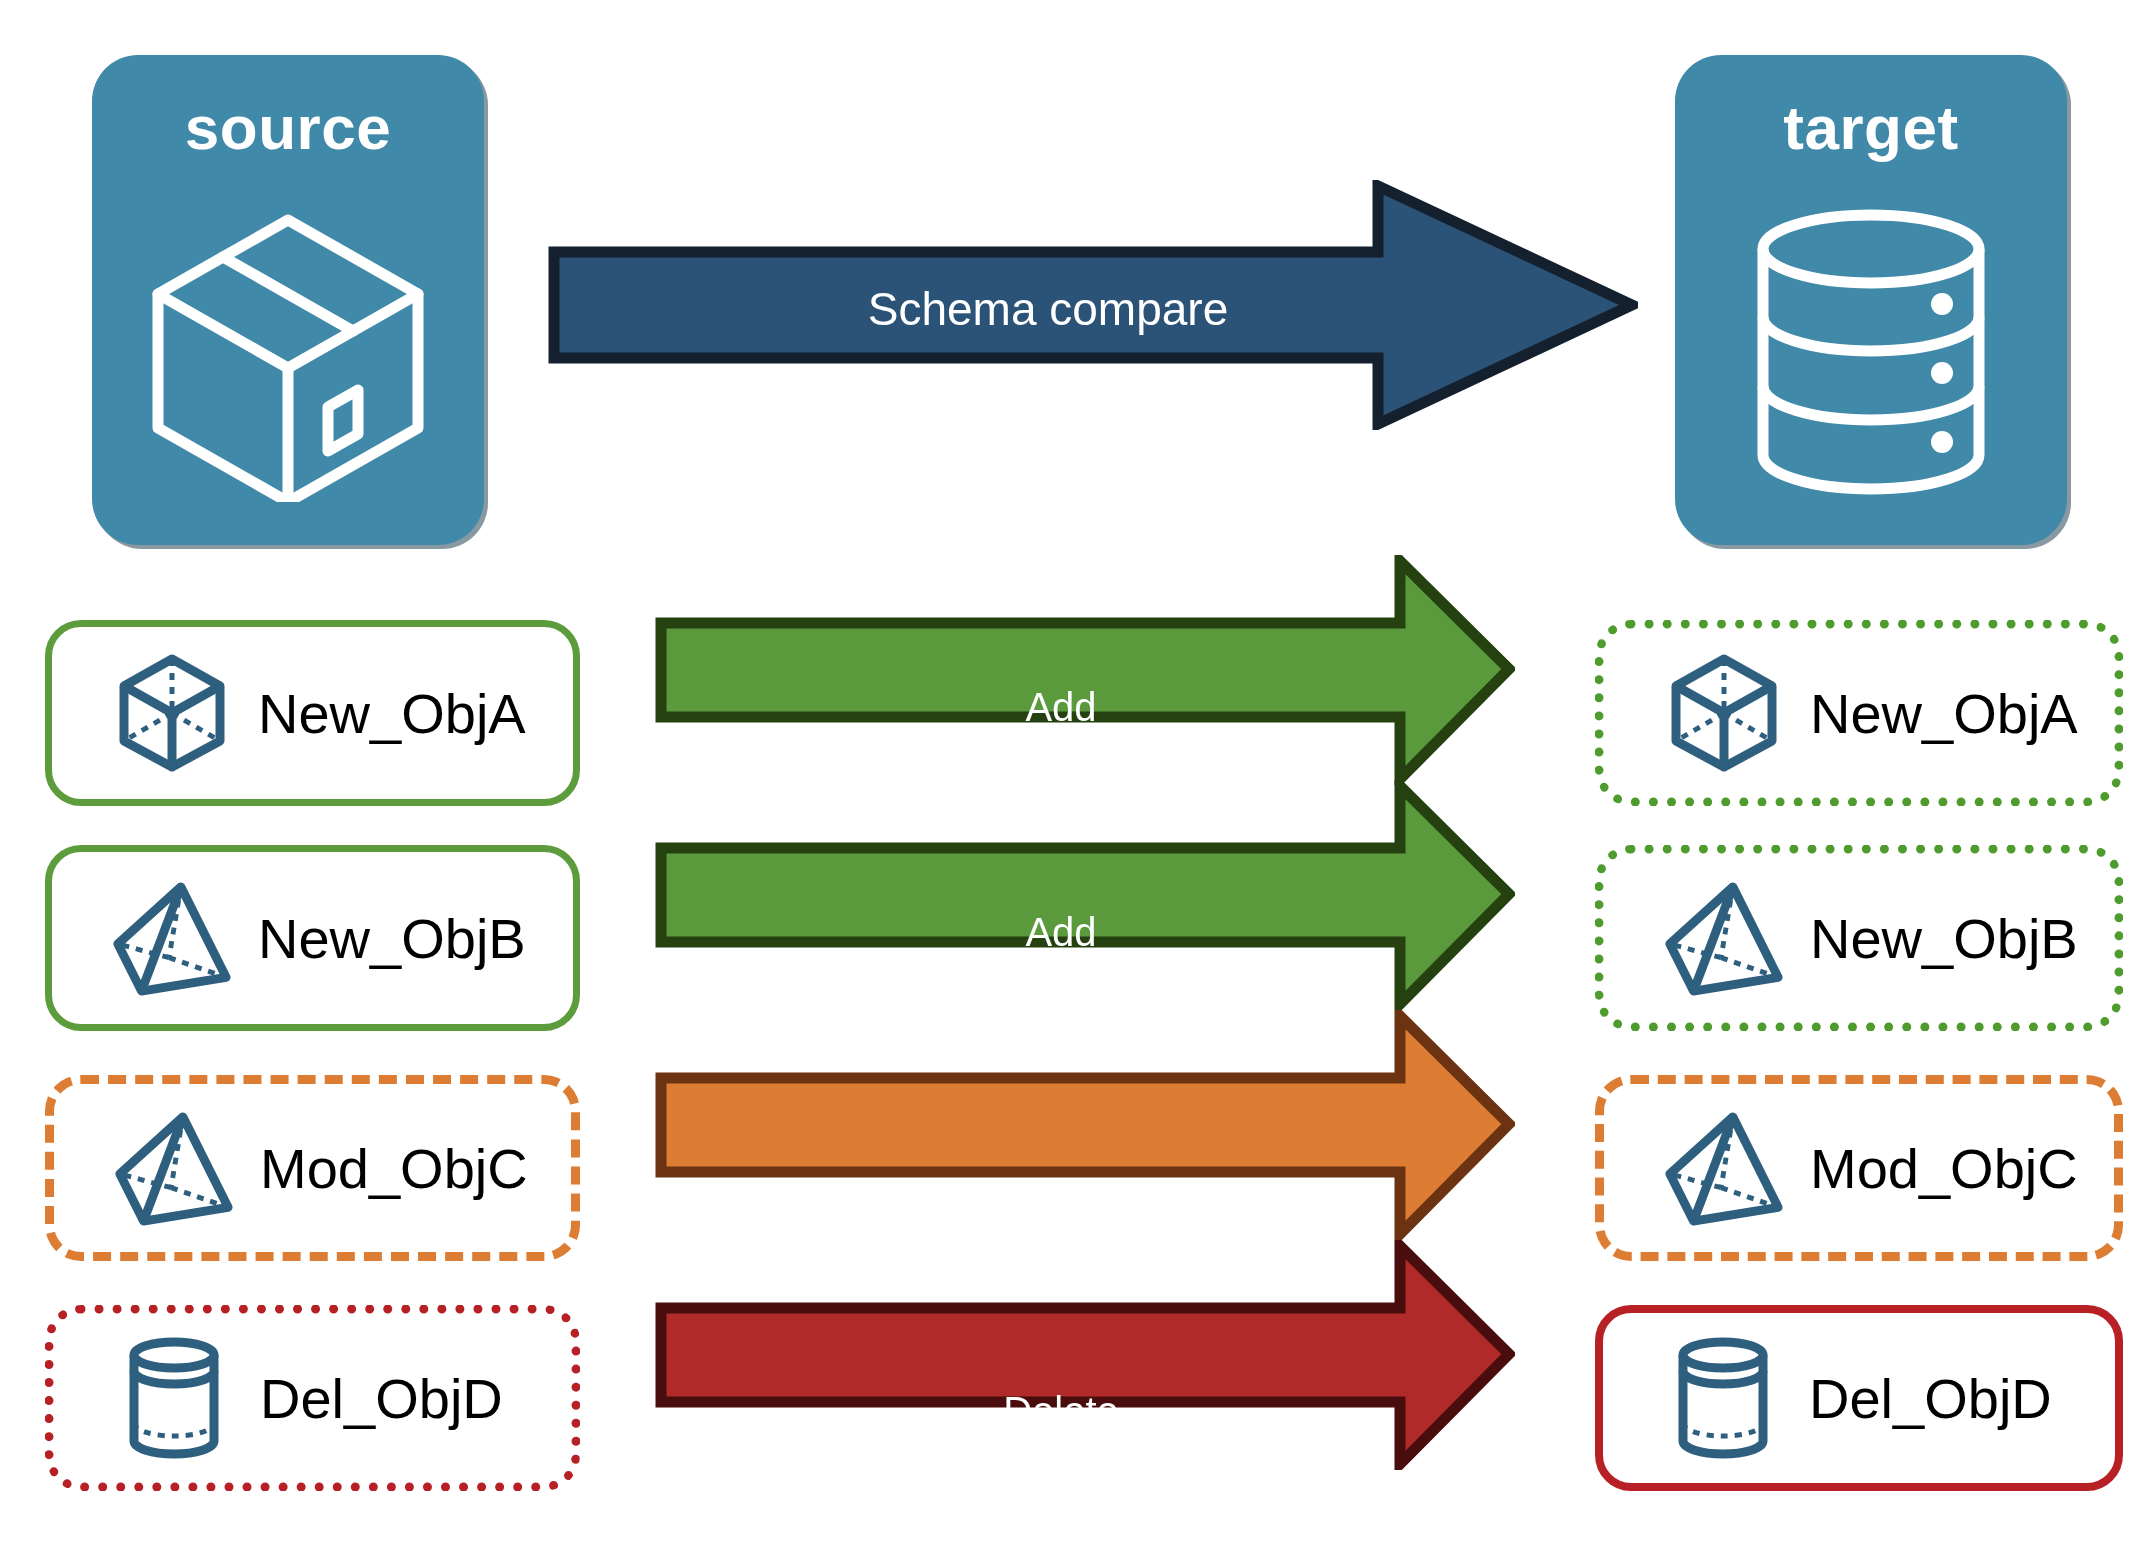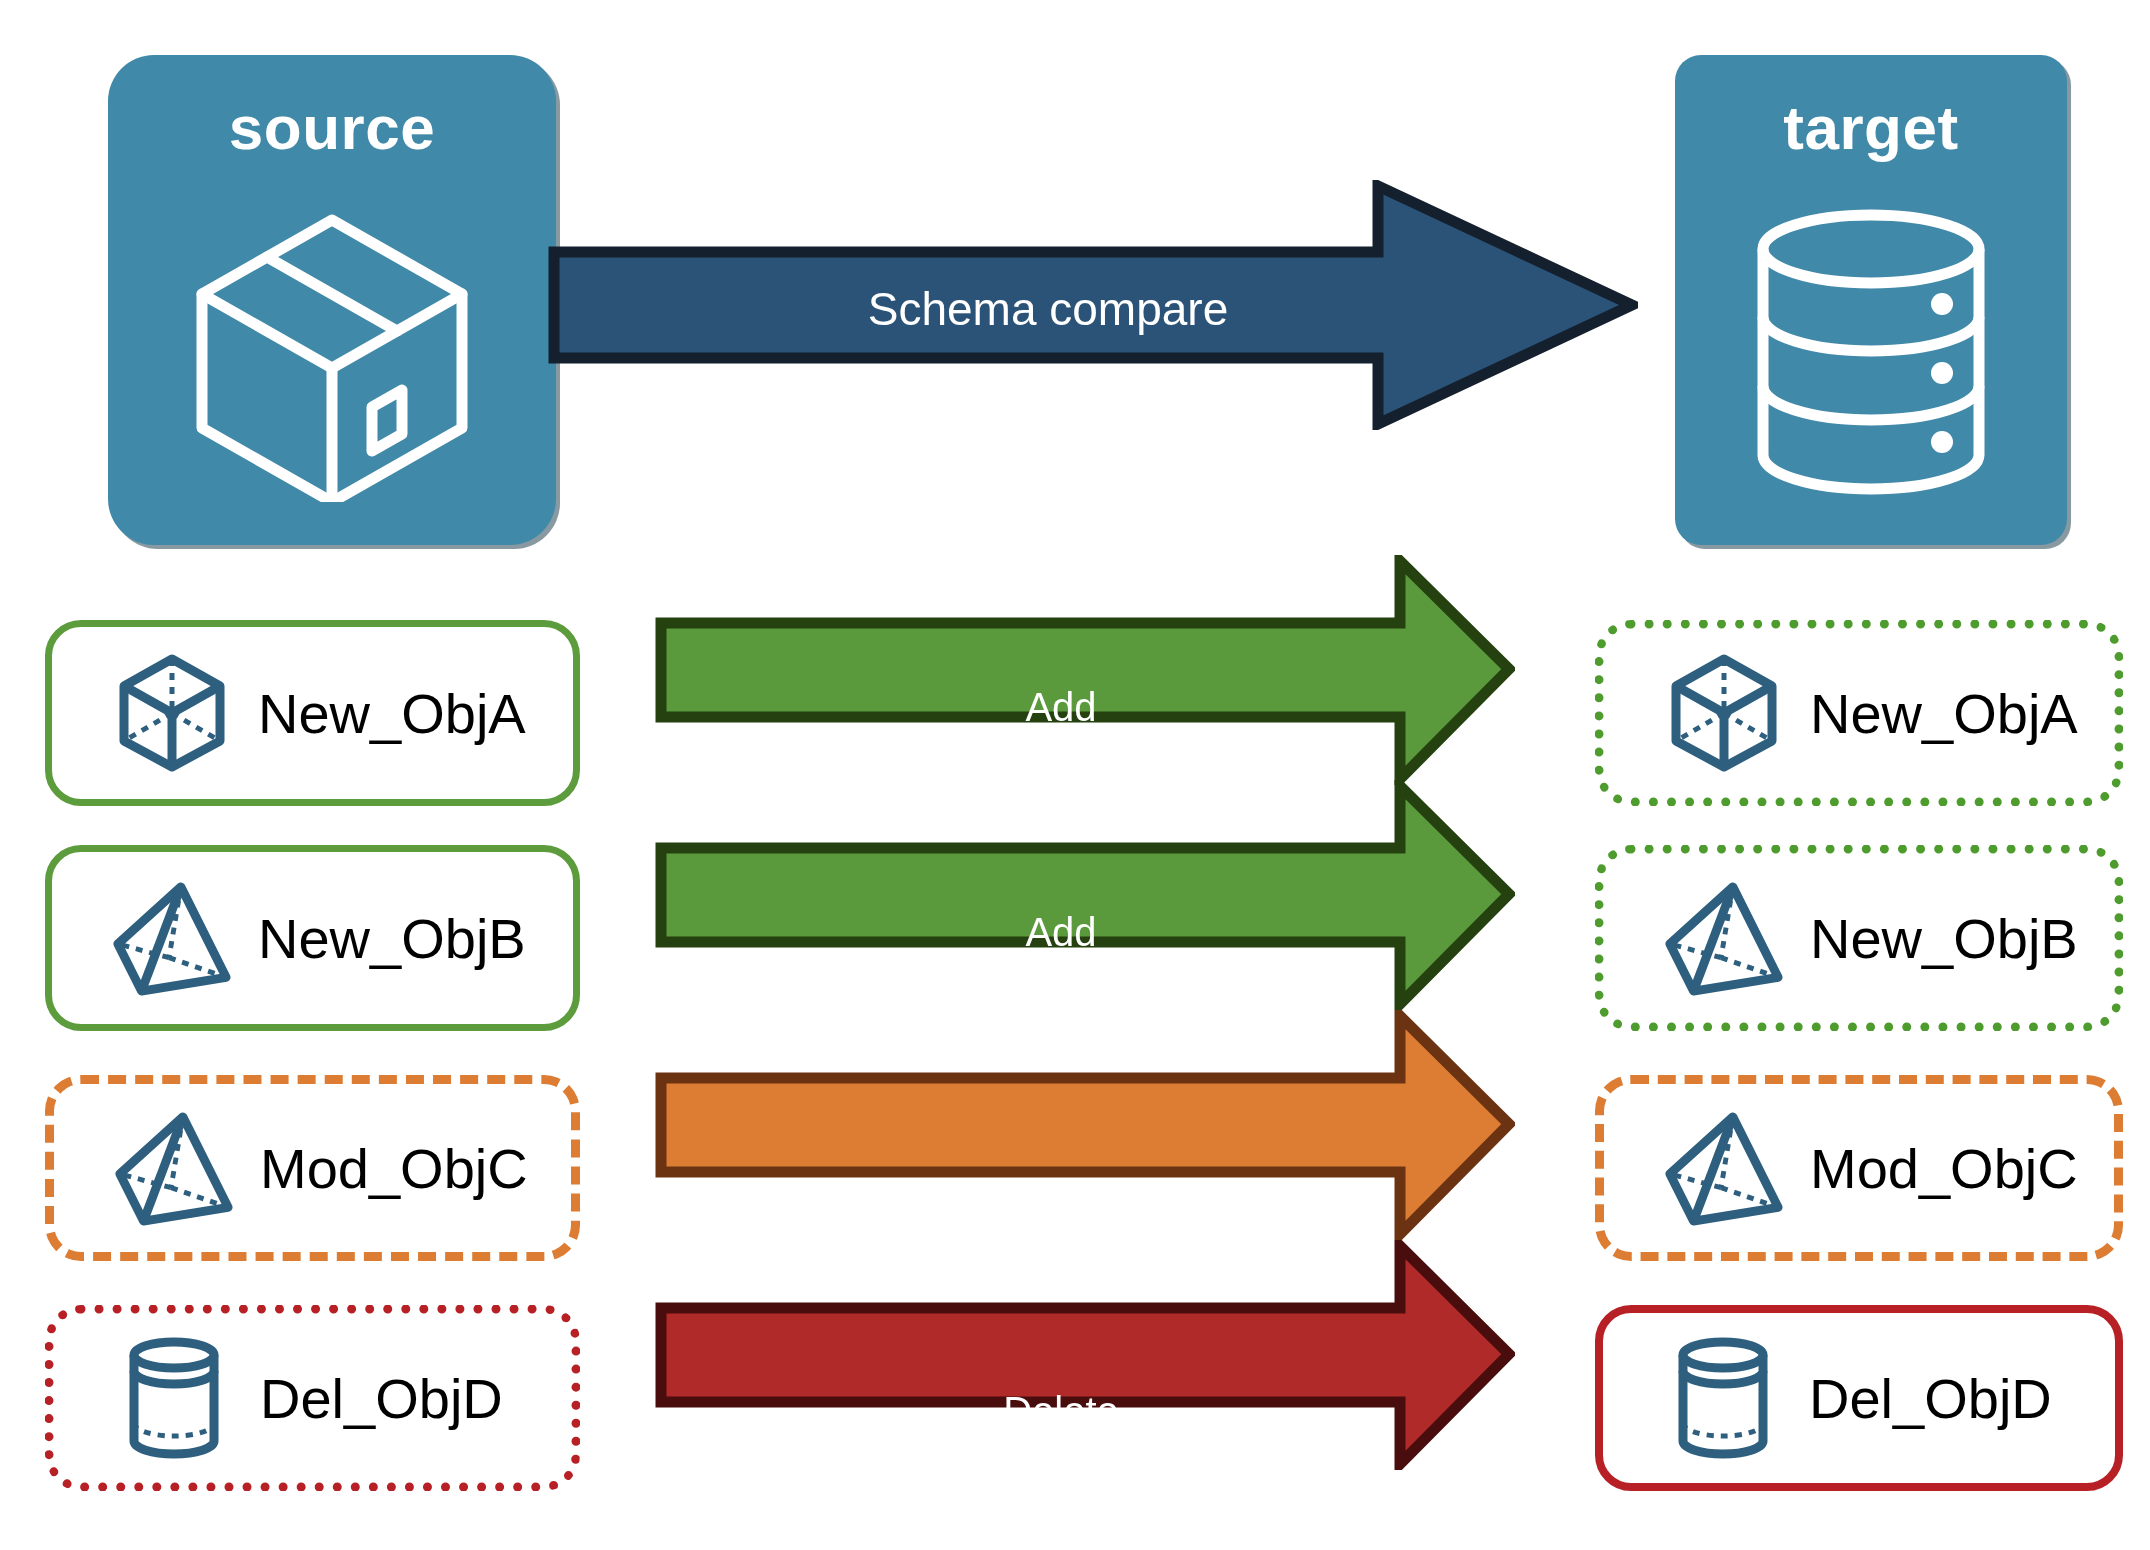--- a/index.html
+++ b/index.html
@@ -8,22 +8,22 @@
   .stage{position:absolute;left:0;top:0;width:2150px;height:1550px;}
 
   
   .endpoint{position:absolute;border-radius:46px;background:#4189a8;
             box-shadow:4px 4px 0 rgba(40,70,85,.55);
             display:flex;flex-direction:column;align-items:center;}
   .endpoint-title{color:#ffffff;font-weight:bold;font-size:62px;
                   letter-spacing:.5px;margin-top:42px;line-height:1;}
   .endpoint-icon{flex:1;display:flex;align-items:center;justify-content:center;
                  width:100%;}
-  #source-card{left:108px;top:55px;width:448px;height:490px;}
-  #target-card{left:1675px;top:55px;width:392px;height:490px;border-radius:26px;}
+  #source-card{left:92px;top:55px;width:392px;height:490px;}
+  #target-card{left:1675px;top:55px;width:392px;height:490px;}
 
   
   #compare-arrow{position:absolute;left:548px;top:180px;width:1090px;height:250px;}
   .arrow-label{position:absolute;color:#ffffff;font-size:46px;
                white-space:nowrap;pointer-events:none;}
   #compare-label{left:548px;top:282px;width:1000px;text-align:center;}
 
   
   .obj-card{position:absolute;height:186px;border-radius:36px;background:#ffffff;
             display:flex;align-items:center;box-sizing:border-box;text-align:center;}

